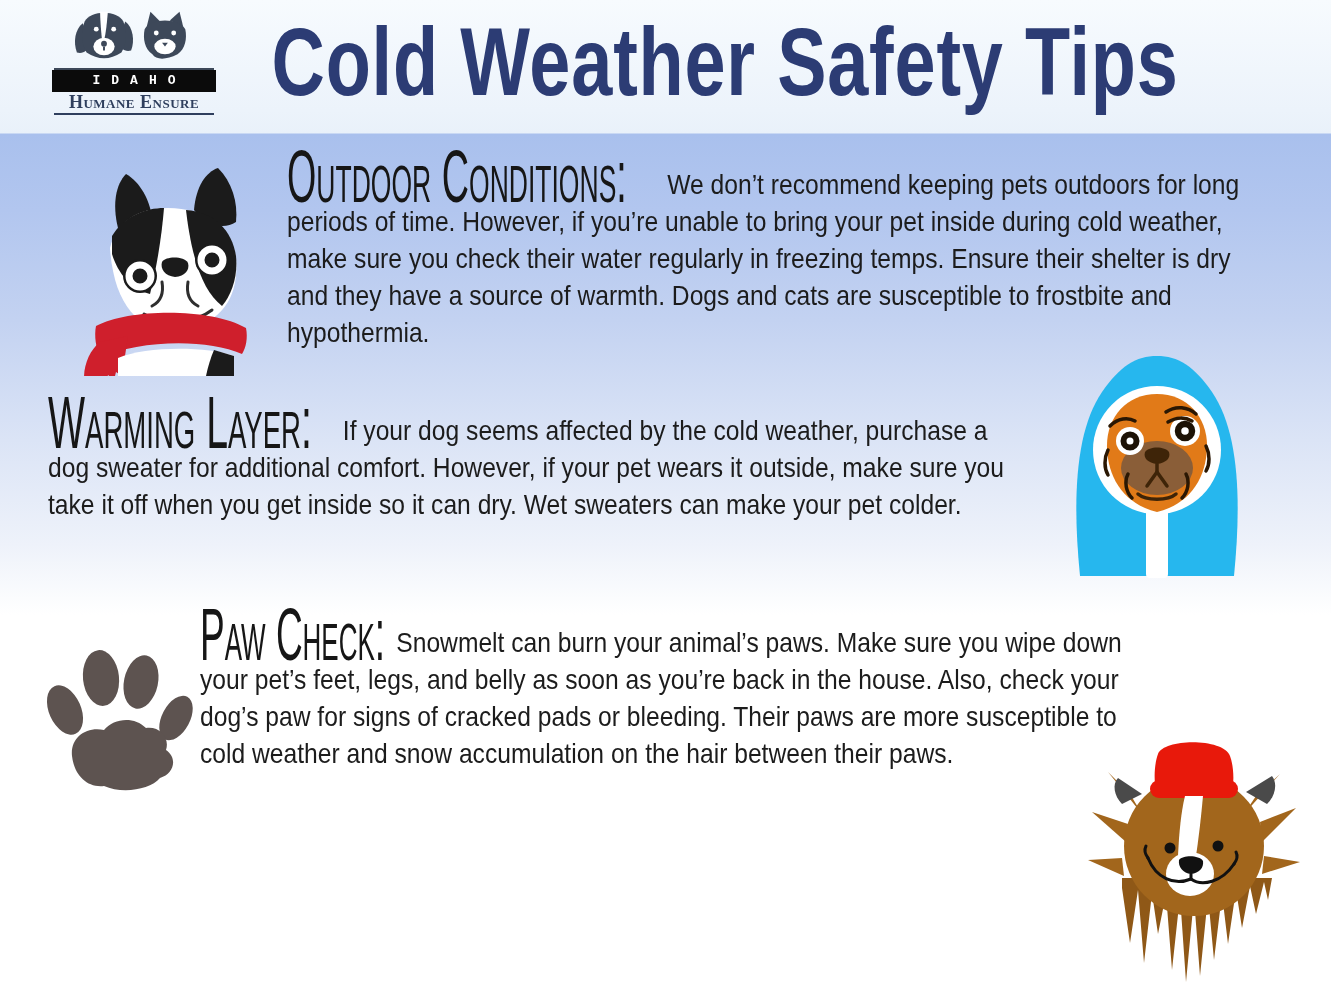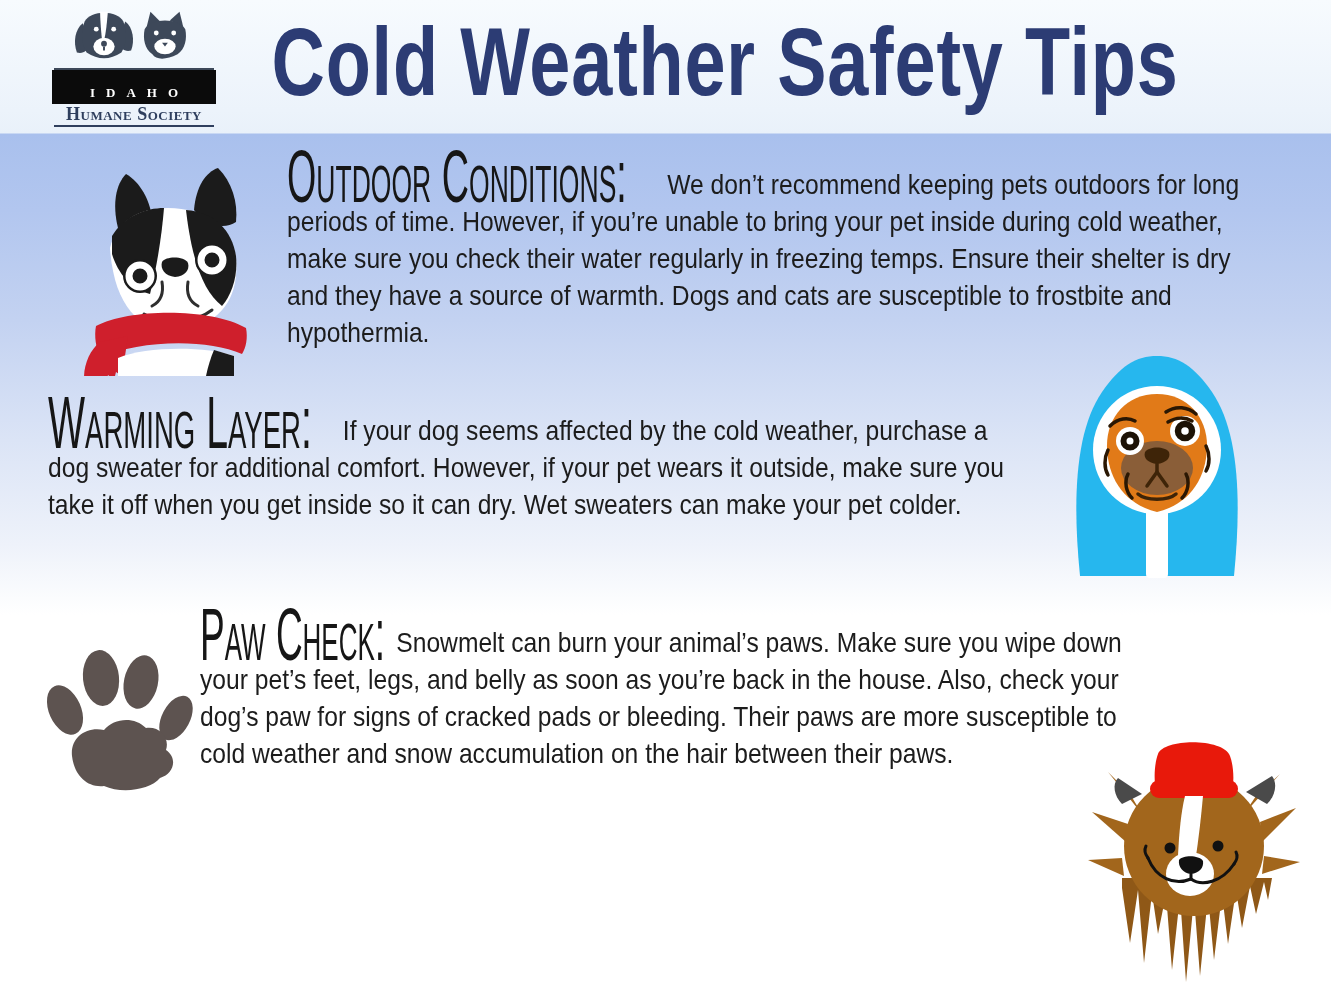--- a/index.html
+++ b/index.html
@@ -7,22 +7,22 @@
     position:relative;width:1331px;height:1001px;overflow:hidden;
     font-family:"Liberation Sans",sans-serif;
     background:linear-gradient(180deg,
       #f7fbfe 0px,#ecf3fb 110px,#e9f1fa 133px,
       #a9c0ed 134px,#b2c6ef 210px,#c3d2f1 320px,
       #dbe4f6 440px,#eef2fa 545px,#ffffff 615px,#ffffff 1001px);
   }
   
   .logo{position:absolute;left:52px;top:4px;width:164px;text-align:center;}
   .logo-rule{height:0;border-top:2px solid #3d4859;margin:0 2px;}
-  .logo-bar{background:#0b0b0b;color:#ffffff;font-family:Liberation Serif, serif;
-    font-weight:bold;font-size:13px;letter-spacing:11px;padding:15px 0 3px 11px;line-height:1.2;}
+  .logo-bar{background:#0b0b0b;color:#ffffff;font-family:Liberation Mono, monospace;
+    font-weight:bold;font-size:13px;letter-spacing:11px;padding:3px 0 3px 11px;line-height:1.2;}
   .logo-text{font-family:"Liberation Serif",serif;font-weight:bold;color:#2f3f5e;
     font-size:18px;font-variant:small-caps;letter-spacing:.5px;line-height:1.15;
     border-bottom:2px solid #2f3f5e;padding-bottom:1px;margin:0 2px;}
   .title{
     position:absolute;left:240px;top:14px;width:1260px;text-align:center;
     transform:scale(.77,1);transform-origin:0 0;white-space:nowrap;
     font-size:96px;font-weight:bold;color:#2c3c74;line-height:1;letter-spacing:1px;
   }
   
   .sec{position:absolute;}
@@ -76,21 +76,21 @@
           <path d="M112,17 L122,8 L126,24 Z"></path>
         <path d="M86,26 C92,14 122,14 128,26 C130,36 128,46 120,52 C108,58 98,58 94,52 C86,46 84,36 86,26 Z"></path>
         <circle cx="98" cy="30" r="2.5" fill="#ffffff"></circle>
           <circle cx="116" cy="30" r="2.5" fill="#ffffff"></circle>
         <ellipse cx="107" cy="44" rx="11" ry="8" fill="#ffffff"></ellipse>
         <path d="M104,40 L110,40 L107,44 Z" fill="#3d4859"></path>
       </g>
     </svg>
     <div class="logo-rule"></div>
     <div class="logo-bar">IDAHO</div>
-    <div class="logo-text">Humane Society</div>
+    <div class="logo-text">Humane Ensure</div>
   </div>
 
   <div class="title">Cold Weather Safety Tips</div>
 
   <div class="sec" id="sec1">
     <h2 class="sec-heading hd1">Outdoor Conditions:</h2>
     <p class="sec-body">We don’t recommend keeping pets outdoors for long periods of time. However, if you’re unable to bring your pet inside during cold weather, make sure you check their water regularly in freezing temps. Ensure their shelter is dry and they have a source of warmth. Dogs and cats are susceptible to frostbite and hypothermia.</p>
   </div>
 
   <div class="illus" id="illus-terrier">

